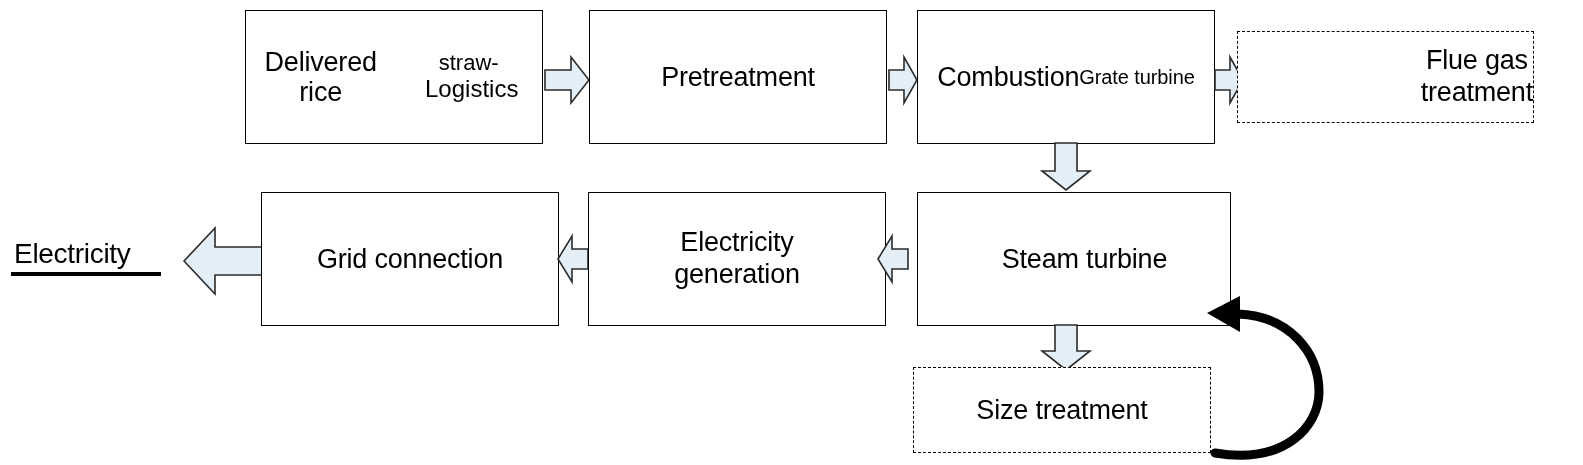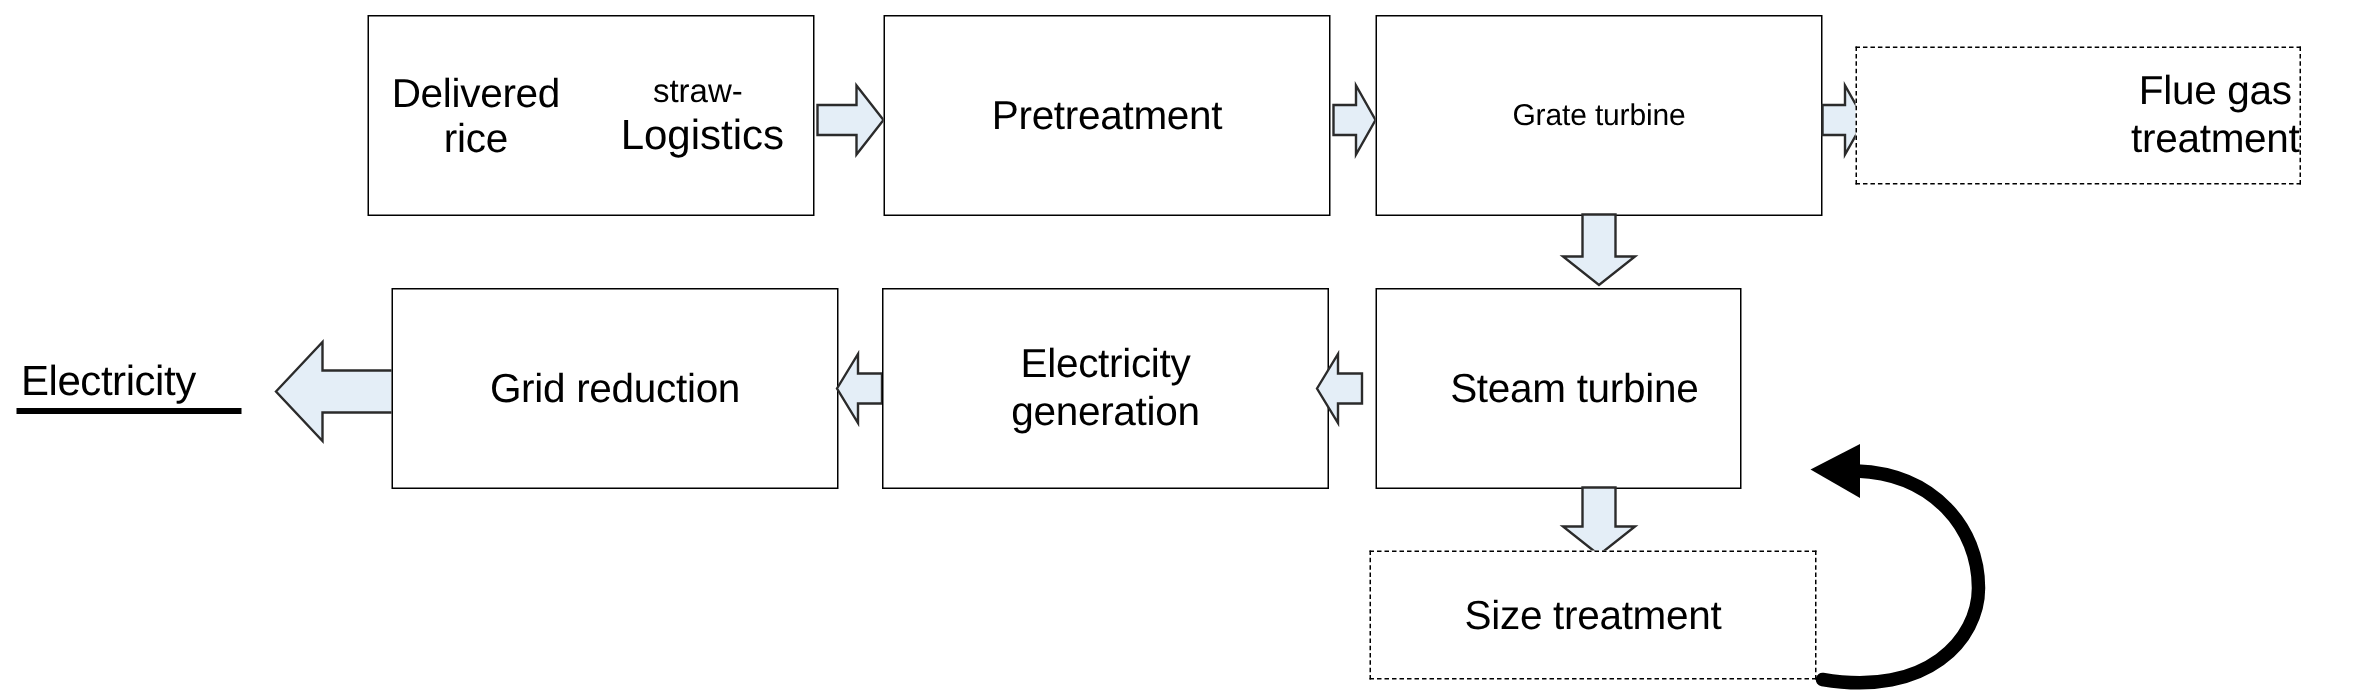--- a/index.html
+++ b/index.html
@@ -46,21 +46,21 @@
   .node-sub {
     font-size: 20px;
     letter-spacing: -0.1px;
     white-space: pre-line;
     line-height: 1.22;
   }
   .inline-title {
     font-size: 22px;
   }
   .inline-sub {
-    font-size: 28px;
+    font-size: 24px;
   }
 
   
   .mixed-line {
     display: block;
     text-align: center;
   }
 
   
   .terminal {
@@ -109,20 +109,21 @@
     <span class="node-title">Pretreatment</span>
   </div>
 
   <div class="arrow" style="left:888px; top:54px;">
     <svg width="30" height="52" viewBox="0 0 30 52">
       <polygon points="1,16 16,16 16,3 29,26 16,49 16,36 1,36" fill="#e4eef7" stroke="#2b2b2b" stroke-width="1.6" stroke-linejoin="miter"></polygon>
     </svg>
   </div>
 
   <div class="node solid" style="left:917px; top:10px; width:298px; height:134px;">
+    <span class="node-title">Combustion</span>
     <span class="node-sub">Grate turbine</span>
   </div>
 
   <div class="arrow" style="left:1214px; top:54px;">
     <svg width="30" height="52" viewBox="0 0 30 52">
       <polygon points="1,16 16,16 16,3 29,26 16,49 16,36 1,36" fill="#e4eef7" stroke="#2b2b2b" stroke-width="1.6" stroke-linejoin="miter"></polygon>
     </svg>
   </div>
 
   <div class="node dashed" style="left:1237px; top:31px; width:297px; height:92px;justify-content:flex-end;">
@@ -139,41 +140,41 @@
   <div class="terminal" style="left:14px; top:238px;">Electricity</div>
   <div class="terminal-rule" style="left:11px; top:272px; width:150px;"></div>
 
   <div class="arrow" style="left:182px; top:224px;">
     <svg width="82" height="74" viewBox="0 0 82 74">
       <polygon points="2,37 33,4 33,23 80,23 80,51 33,51 33,70" fill="#e4eef7" stroke="#2b2b2b" stroke-width="1.6" stroke-linejoin="miter"></polygon>
     </svg>
   </div>
 
   <div class="node solid" style="left:261px; top:192px; width:298px; height:134px;">
-    <span class="node-title">Grid reduction</span>
+    <span class="node-title">Grid connection</span>
   </div>
 
   <div class="arrow" style="left:556px; top:233px;">
     <svg width="34" height="52" viewBox="0 0 34 52">
       <polygon points="2,26 16,3 16,16 32,16 32,36 16,36 16,49" fill="#e4eef7" stroke="#2b2b2b" stroke-width="1.6" stroke-linejoin="miter"></polygon>
     </svg>
   </div>
 
   <div class="node solid" style="left:588px; top:192px; width:298px; height:134px;">
     <span class="node-title two-line">Electricity
 generation</span>
   </div>
 
   <div class="arrow" style="left:876px; top:233px;">
     <svg width="34" height="52" viewBox="0 0 34 52">
       <polygon points="2,26 16,3 16,16 32,16 32,36 16,36 16,49" fill="#e4eef7" stroke="#2b2b2b" stroke-width="1.6" stroke-linejoin="miter"></polygon>
     </svg>
   </div>
 
-  <div class="node solid" style="left:917px; top:192px; width:244px; height:134px;padding-left:21px;">
+  <div class="node solid" style="left:917px; top:192px; width:314px; height:134px;padding-left:21px;">
     <span class="node-title">Steam turbine</span>
   </div>
 
   <div class="arrow" style="left:1039px; top:324px;">
     <svg width="54" height="48" viewBox="0 0 54 48">
       <polygon points="16,1 38,1 38,27 51,27 27,46 3,27 16,27" fill="#e4eef7" stroke="#2b2b2b" stroke-width="1.6" stroke-linejoin="miter"></polygon>
     </svg>
   </div>
 
   <div class="node dashed" style="left:913px; top:367px; width:298px; height:86px;">

